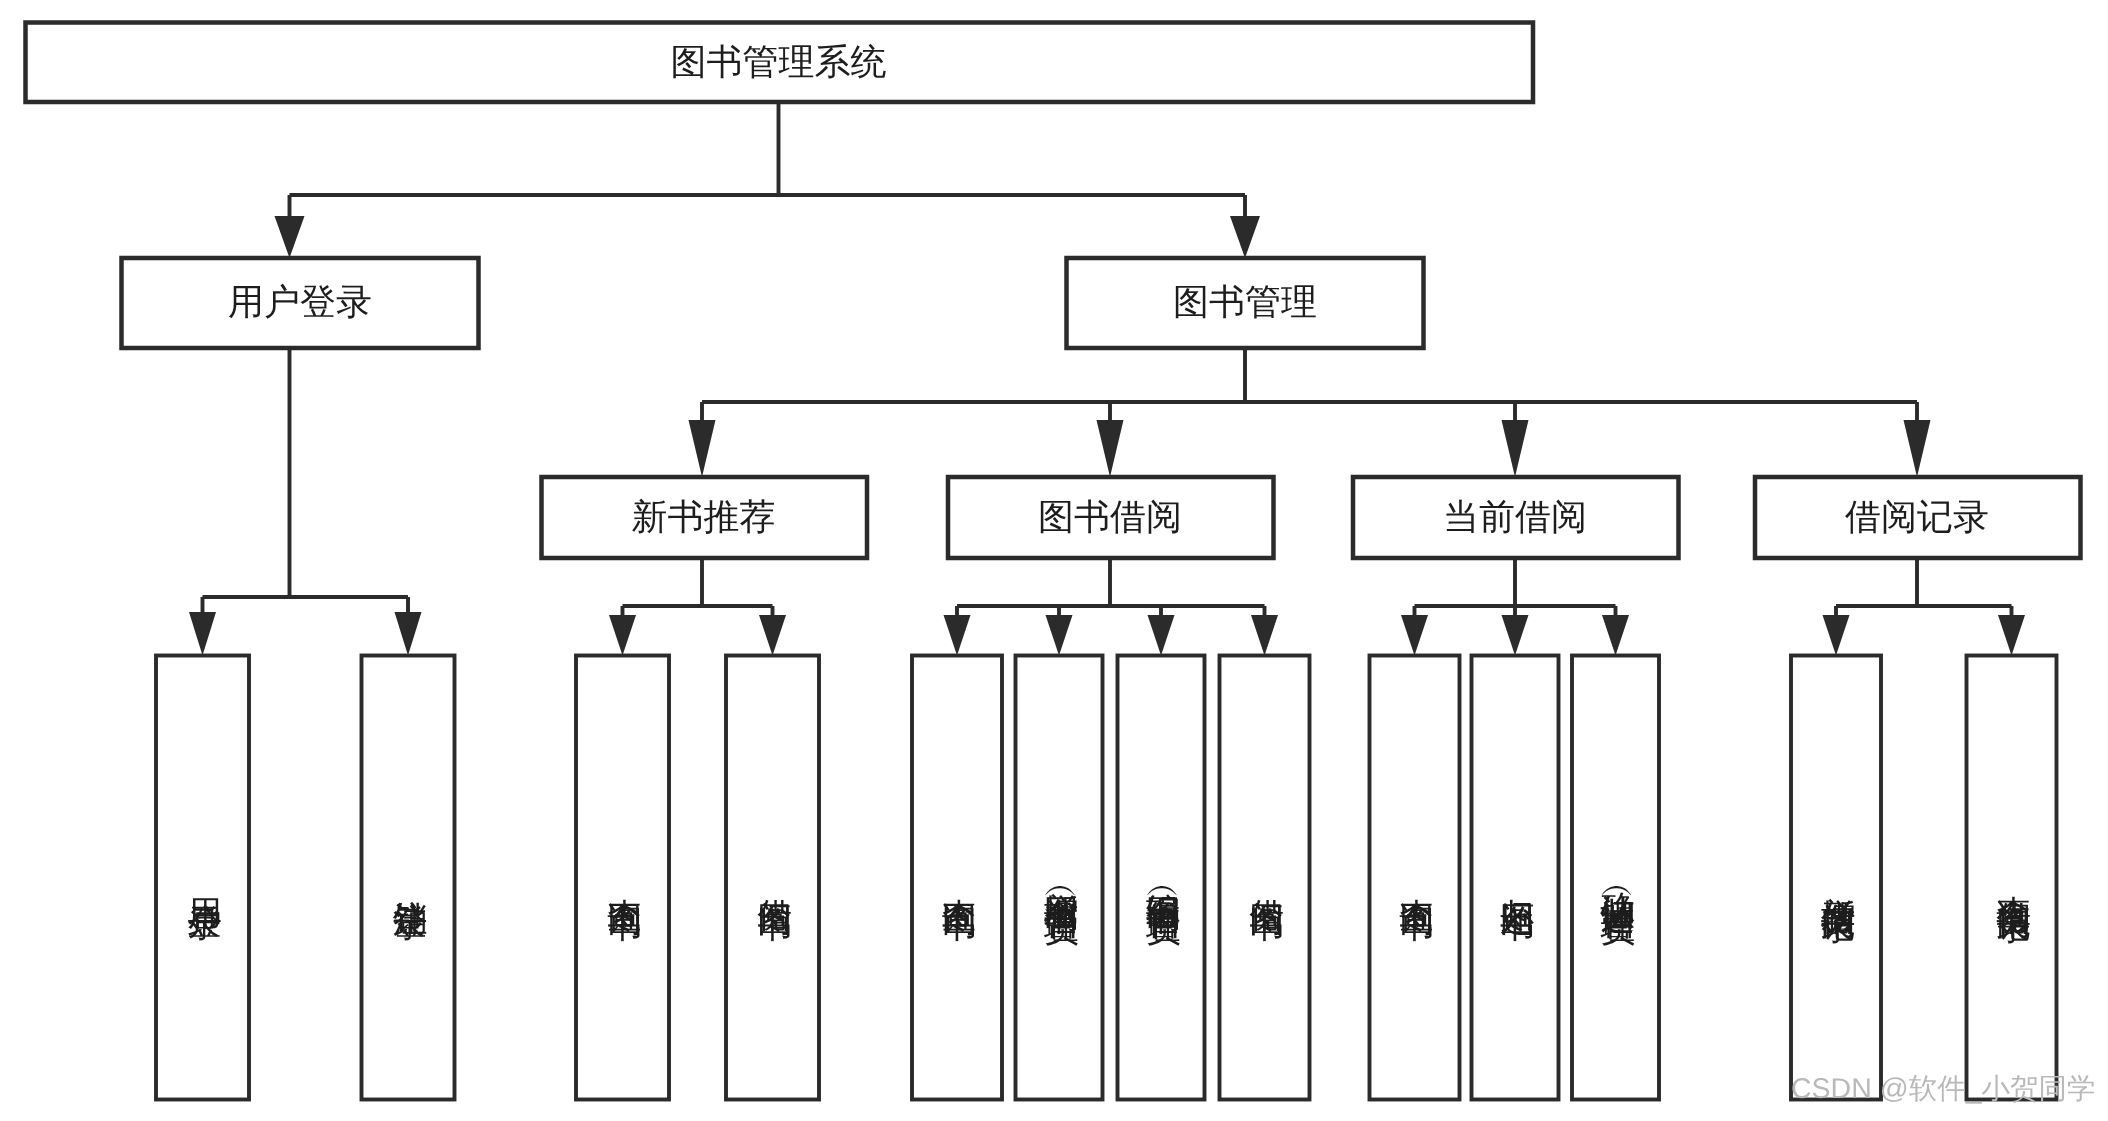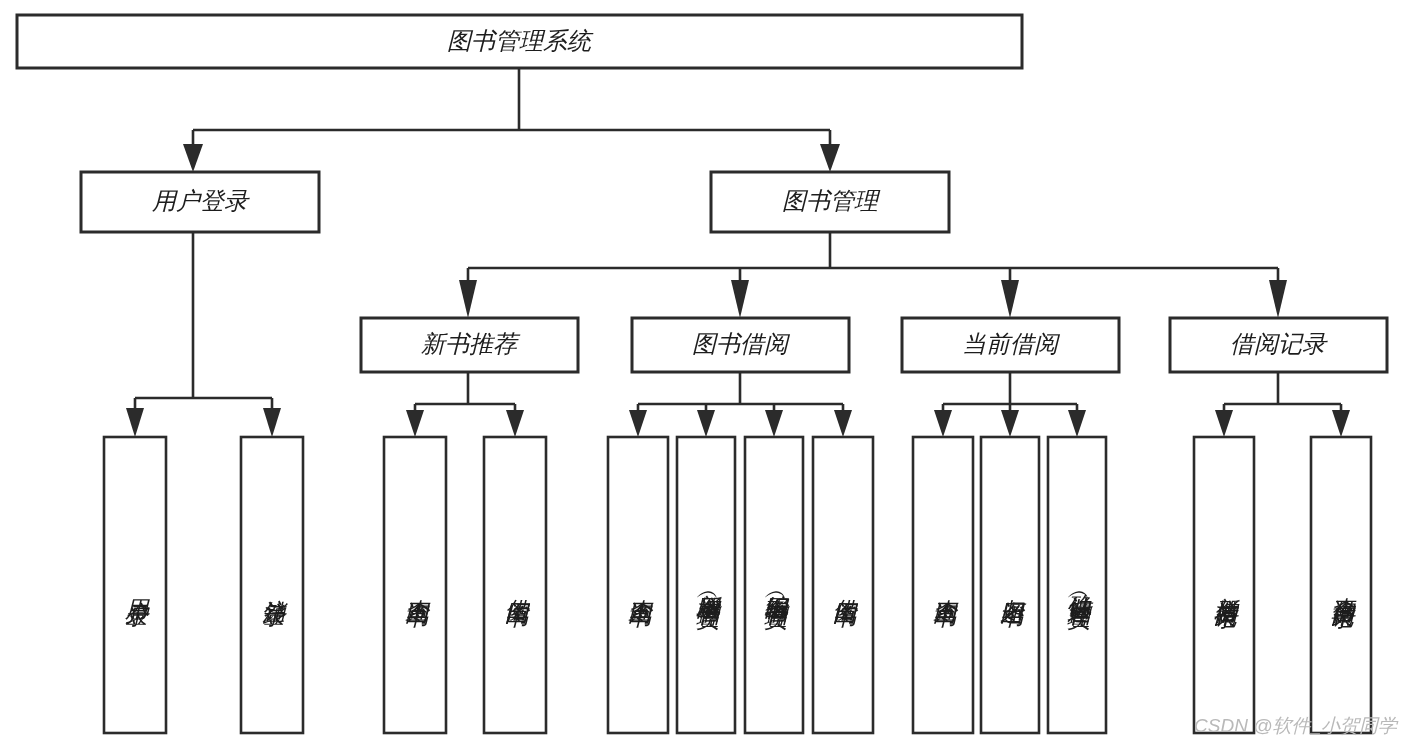--- a/index.html
+++ b/index.html
@@ -12,21 +12,20 @@
     width: 1405px;
     height: 747px;
     font-family: "Liberation Sans", "DejaVu Sans", sans-serif;
     overflow: hidden;
     position: relative;
   }
   #diagram-root {
     position: relative;
     width: 1405px;
     height: 747px;
-    font-style: italic;
   }
   svg#diagram-canvas {
     position: absolute;
     left: 0;
     top: 0;
     width: 1405px;
     height: 747px;
     display: block;
   }
   .node-rect {

